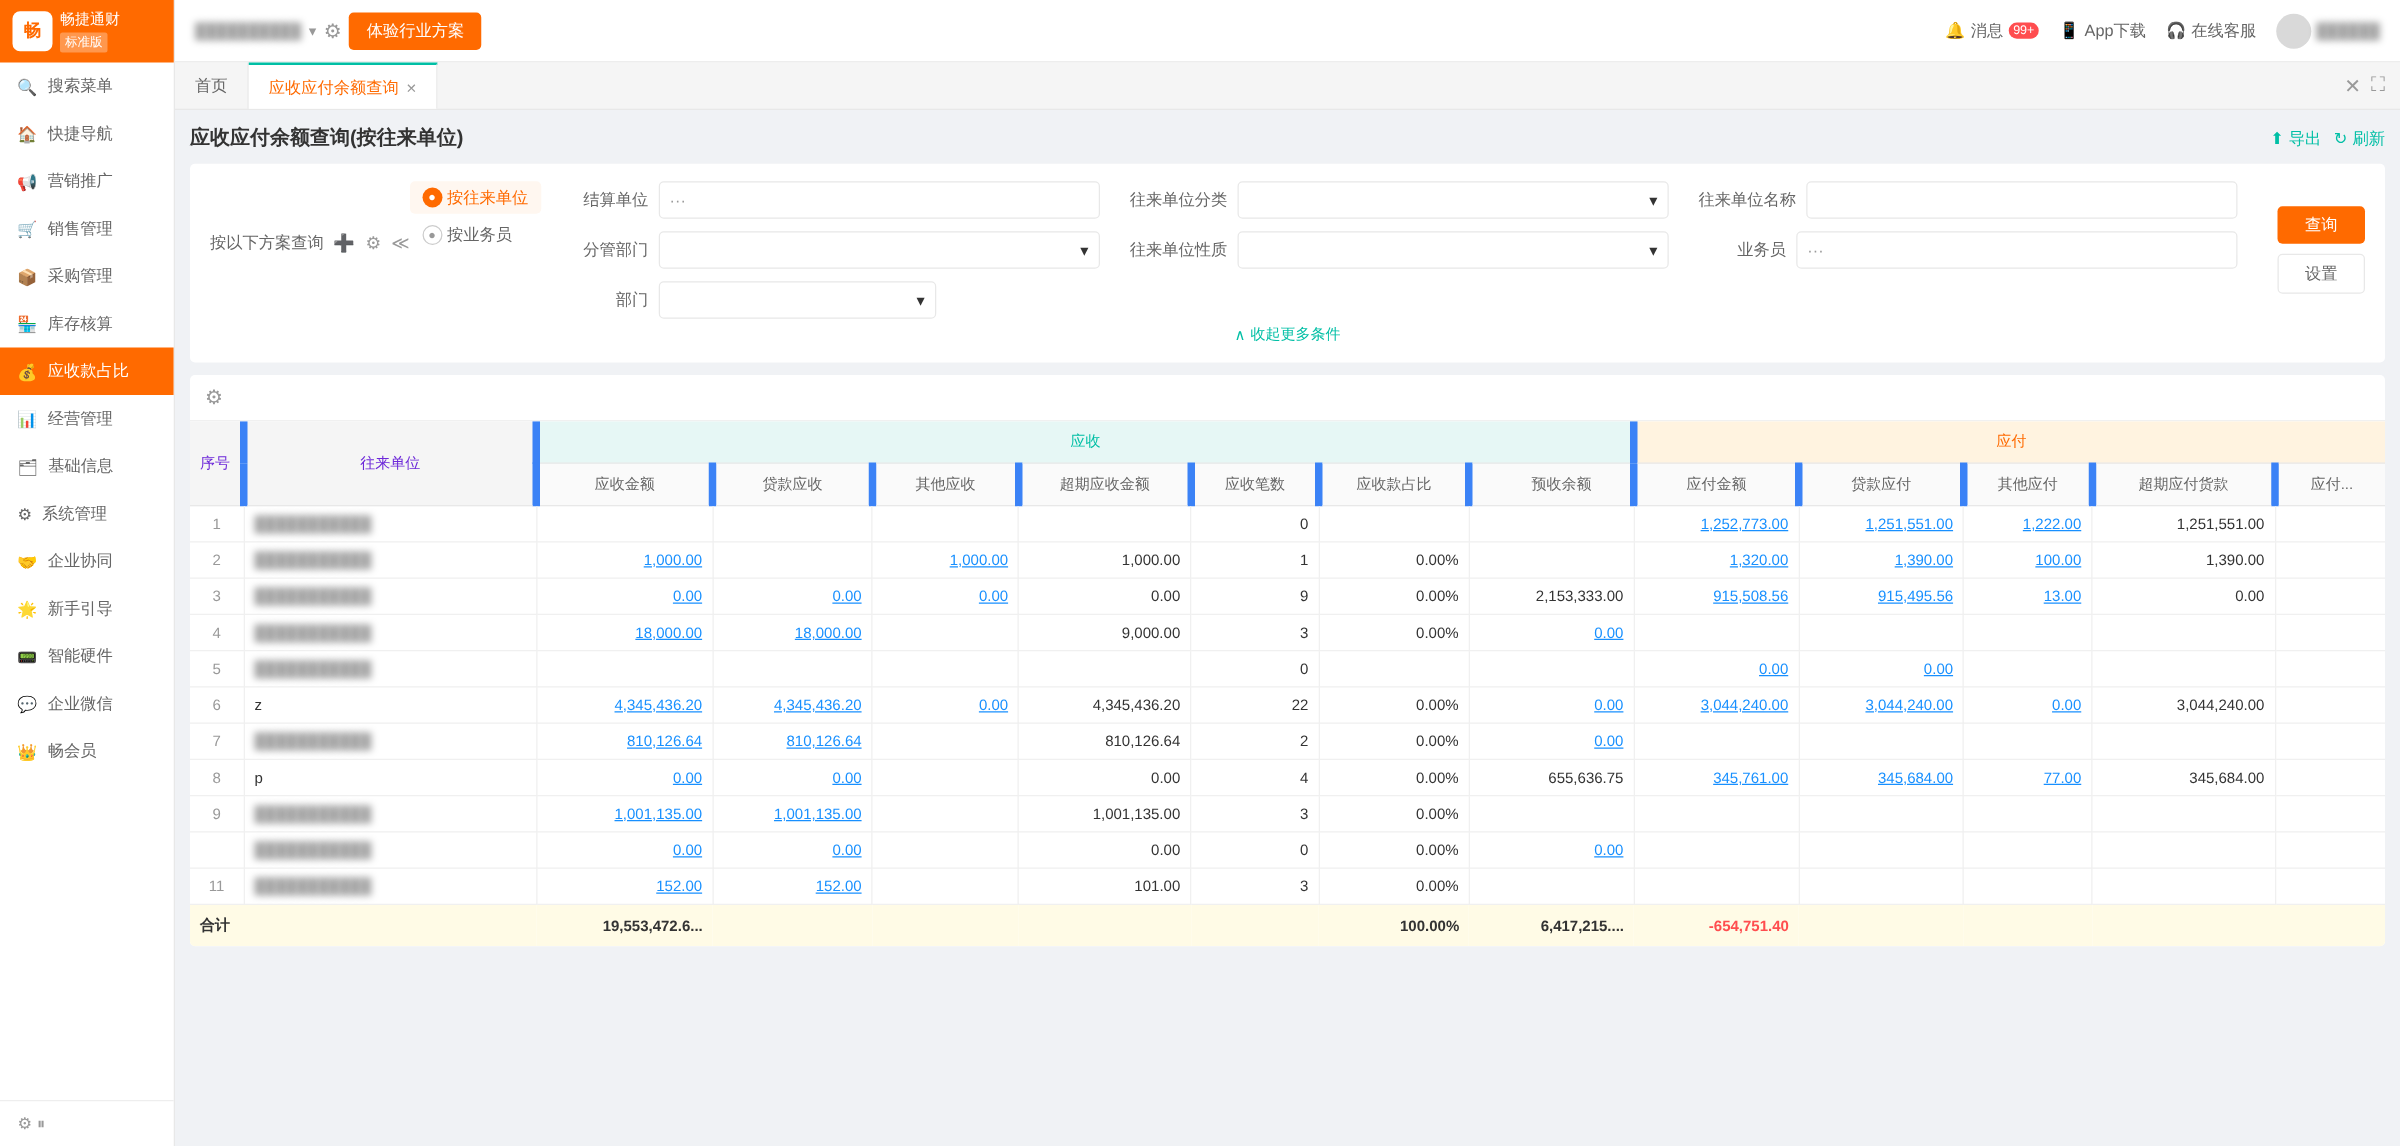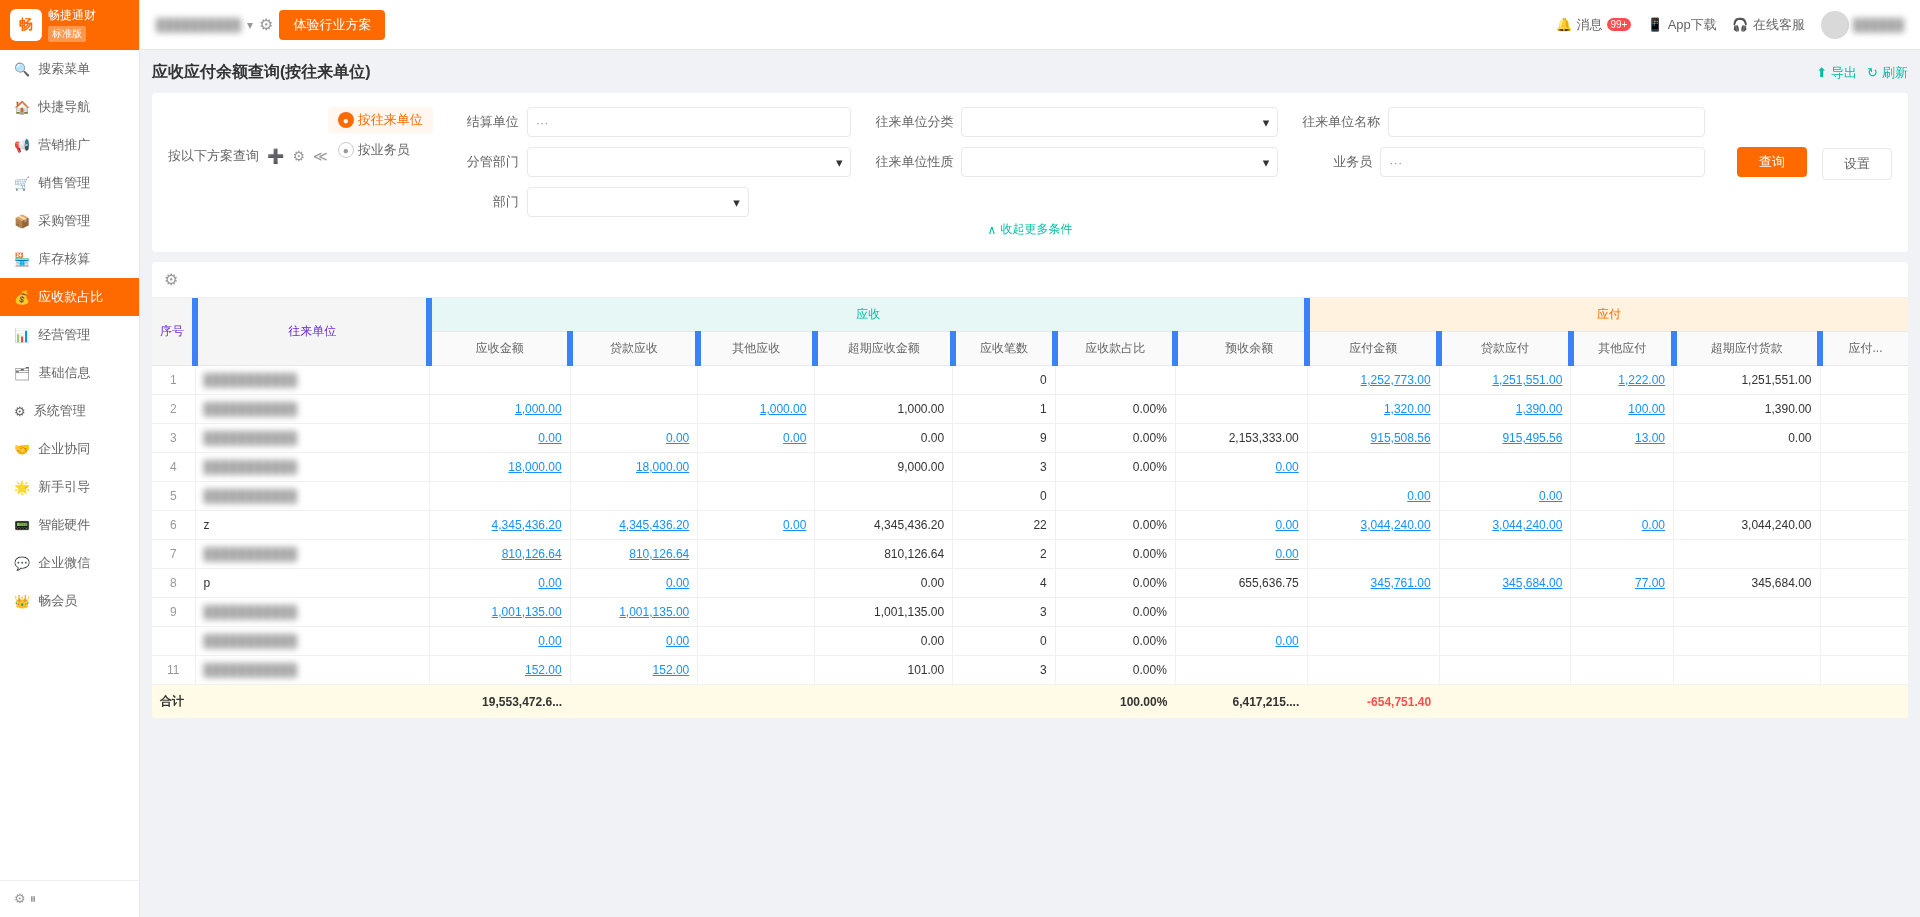--- a/index.html
+++ b/index.html
@@ -79,21 +79,21 @@
     tbody tr td:first-child { text-align: center; color: #999; }
     tbody tr td:nth-child(2) { text-align: left; }
     tbody tr td:last-child { border-right: none; }
     .underline-val { text-decoration: underline; color: #1890ff; cursor: pointer; }
     tfoot tr td { background: #fffbe6; padding: 8px; font-weight: bold; border-top: 1px solid #e8e8e8; text-align: right; }
     tfoot tr td:first-child { text-align: left; color: #333; }
     .group-header th { background: #f5f5f5; text-align: center; color: #6d28d9; }
     .blurred-text { color: transparent; text-shadow: 0 0 6px rgba(0,0,0,0.35); user-select: none; font-size: 12px; }
     .query-btn { background: #ff6a00; color: #fff; border: none; padding: 6px 16px; border-radius: 4px; cursor: pointer; font-size: 13px; width: 70px; }
     .setting-btn { background: #fff; color: #666; border: 1px solid #e8e8e8; padding: 6px 16px; border-radius: 4px; cursor: pointer; font-size: 13px; width: 70px; margin-top: 4px; }
-    .query-btn-area { display: flex; flex-direction: row; align-items: center; justify-content: center; padding: 0 0 0 16px; gap: 15px; }
+    .query-btn-area { display: flex; flex-direction: column; align-items: flex-start; justify-content: center; padding: 0 0 0 16px; gap: 4px; }
   </style>
 </head>
 <body>
 
 <div class="app-container">
 
   <div class="sidebar">
     <div class="sidebar-logo">
       <div class="sidebar-logo-icon">畅</div>
       <div>
@@ -192,20 +192,31 @@
           <span>🎧</span>
           <span>在线客服</span>
         </div>
         <div class="nav-icon-btn">
           <span class="user-avatar"></span>
           <span class="blurred-text">██████</span>
         </div>
       </div>
     </div>
 
+    <div class="tab-bar">
+      <div class="tab-home">首页</div>
+      <div class="tab-active">
+        <span>应收应付余额查询</span>
+        <span class="tab-close">×</span>
+      </div>
+      <div class="tab-bar-actions">
+        <span class="tab-bar-action-btn">✕</span>
+        <span class="tab-bar-action-btn">⛶</span>
+      </div>
+    </div>
 
     <div class="page-content">
 
       <div class="page-header">
         <div class="page-title">应收应付余额查询(按往来单位)</div>
         <div class="page-header-actions">
           <div class="header-action-btn">
             <span>⬆</span>
             <span>导出</span>
           </div>

